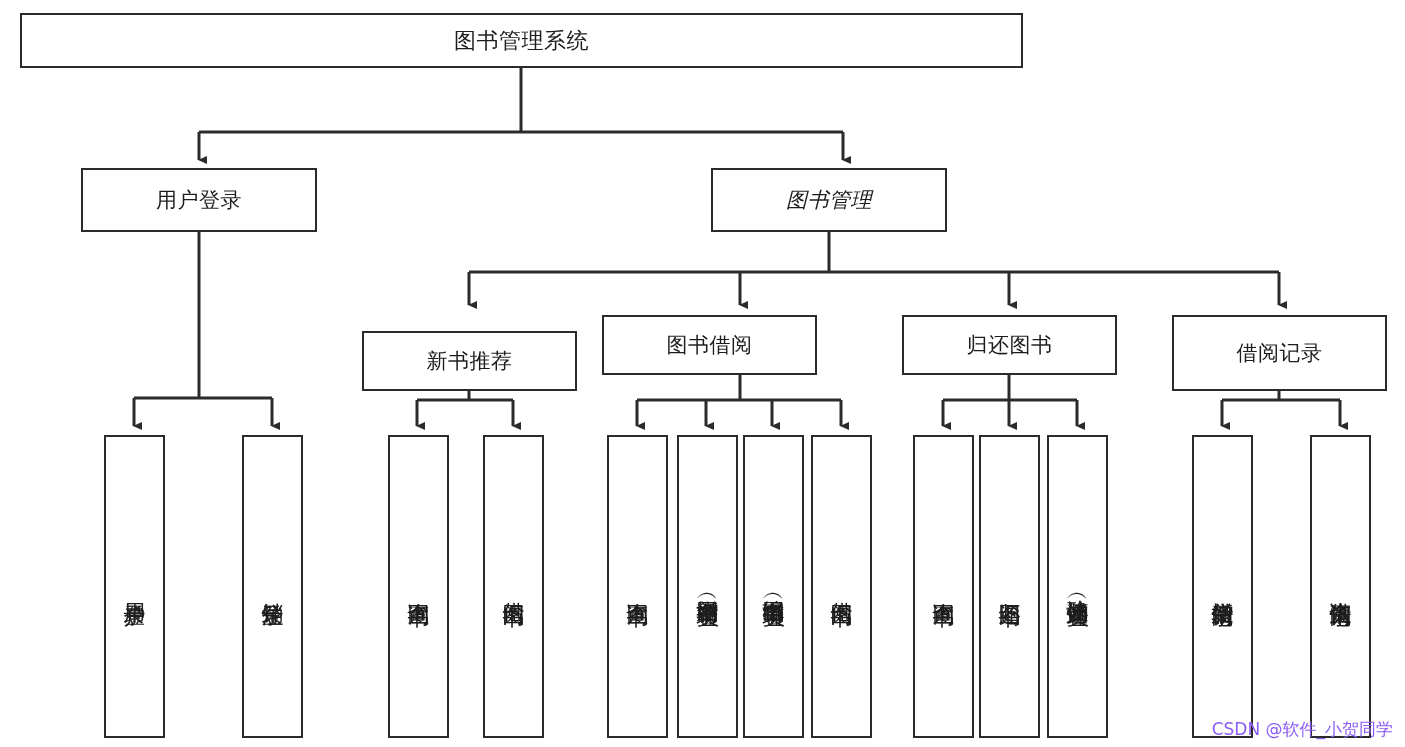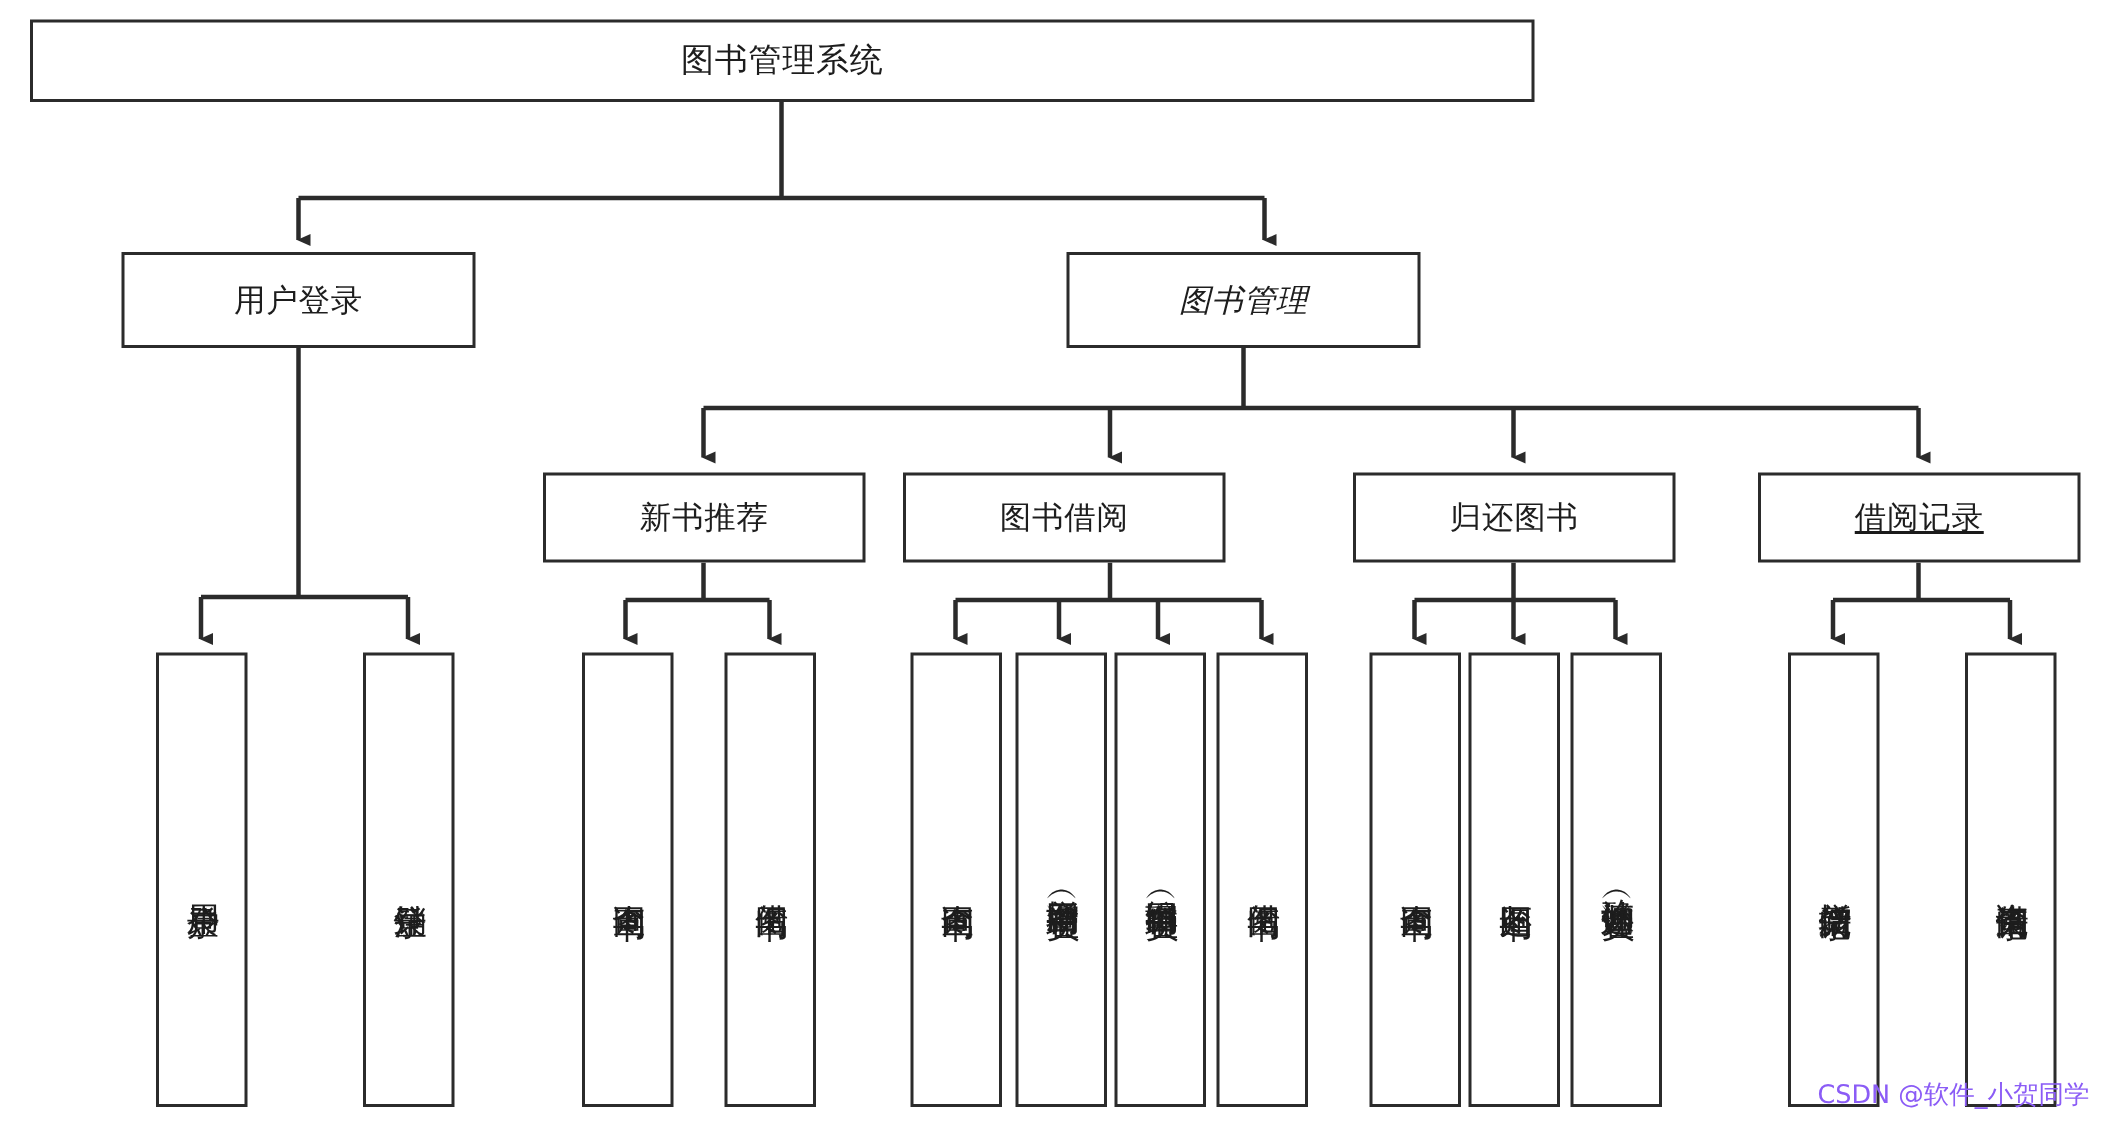--- a/index.html
+++ b/index.html
@@ -131,33 +131,33 @@
   </div>
 
   <div class="node branch" style="left:81px; top:168px; width:236px; height:64px;">
     <span class="label">用户登录</span>
   </div>
 
   <div class="node branch" style="left:711px; top:168px; width:236px; height:64px;font-style:italic;">
     <span class="label">图书管理</span>
   </div>
 
-  <div class="node branch" style="left:362px; top:315px; width:215px; height:60px;text-align:right;">
+  <div class="node branch" style="left:362px; top:331px; width:215px; height:60px;text-align:right;">
     <span class="label">新书推荐</span>
   </div>
 
   <div class="node branch" style="left:602px; top:315px; width:215px; height:60px;">
     <span class="label">图书借阅</span>
   </div>
 
   <div class="node branch" style="left:902px; top:315px; width:215px; height:60px;">
     <span class="label">归还图书</span>
   </div>
 
-  <div class="node branch" style="left:1172px; top:315px; width:215px; height:60px;text-decoration:underline;">
+  <div class="node branch" style="left:1172px; top:315px; width:215px; height:76px;">
     <span class="label">借阅记录</span>
   </div>
 
   <div class="node leaf" style="left:104px; top:435px; width:61px; height:303px;">
     <span class="label">用户登录</span>
   </div>
 
   <div class="node leaf" style="left:242px; top:435px; width:61px; height:303px;">
     <span class="label">注销登录</span>
   </div>

